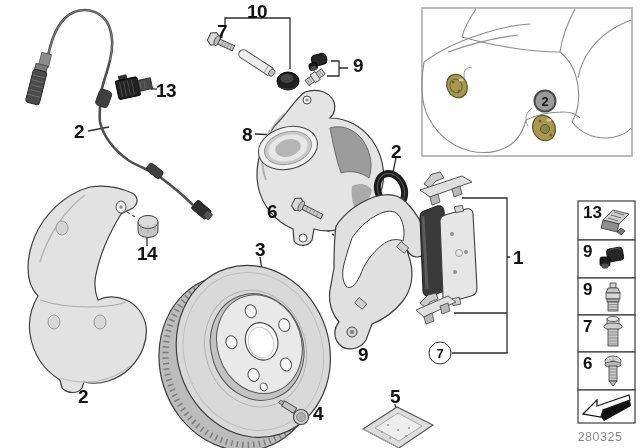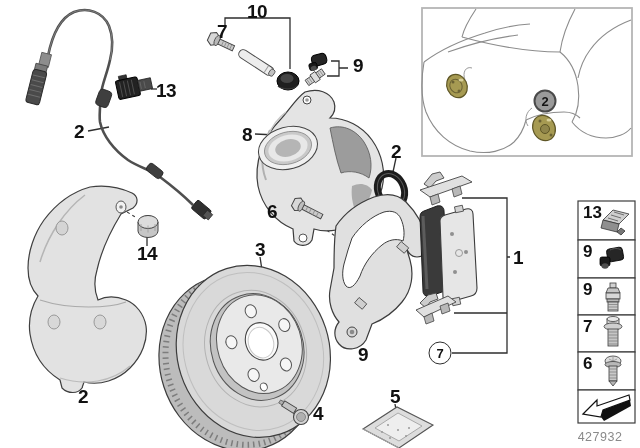--- a/index.html
+++ b/index.html
@@ -330,15 +330,15 @@
 
 <div class="badge badge-gray" style="left:545px;top:101px">2</div>
 <div class="badge badge-white" style="left:440px;top:353px">7</div>
 
 <div class="legend-num" style="left:583px;top:204px">13</div>
 <div class="legend-num" style="left:583px;top:243px">9</div>
 <div class="legend-num" style="left:583px;top:281px">9</div>
 <div class="legend-num" style="left:583px;top:318px">7</div>
 <div class="legend-num" style="left:583px;top:355px">6</div>
 
-<div class="docnum" style="left:600px;top:437px">427932</div>
+<div class="docnum" style="left:600px;top:437px">280325</div>
 
 </div>
 
 </body></html>

